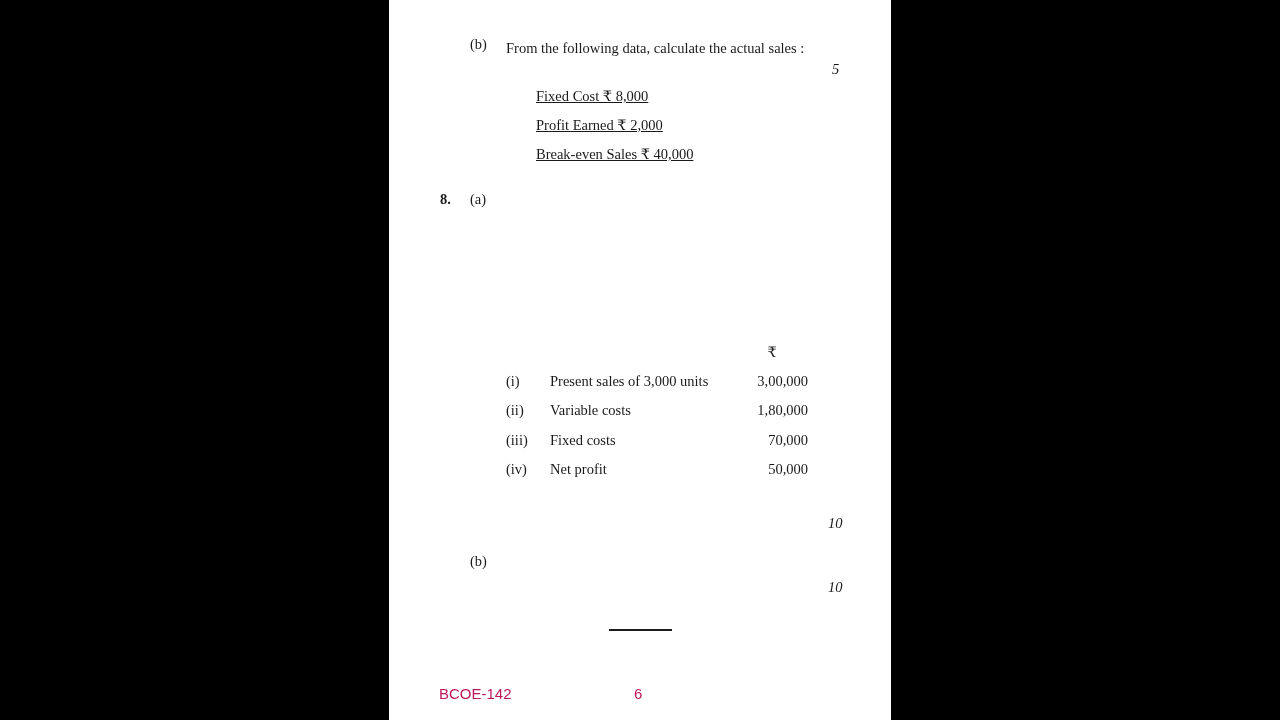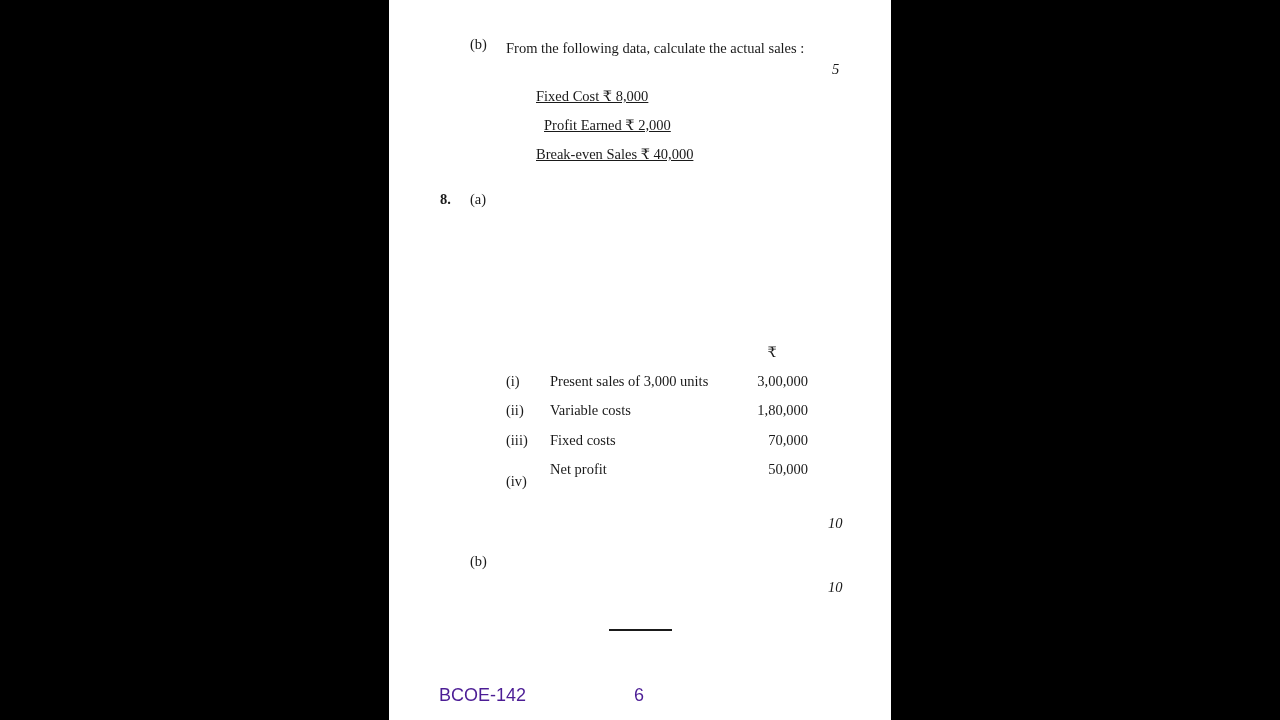--- a/index.html
+++ b/index.html
@@ -91,39 +91,39 @@
 
   
   .rule {
     position: absolute;
     background: #1a1a1a;
     height: 1.6px;
   }
   .footer-code, .footer-page {
     position: absolute;
     font-family: "Liberation Sans", "DejaVu Sans", sans-serif;
-    font-size: 18px;
-    color: #4c1d95;
+    font-size: 15px;
+    color: #be185d;
   }
 </style>
 </head>
 <body>
 
 <div class="screen">
   <div class="page">
     <div class="content">
 
       <span class="qlabel" style="left:81px; top:36px;">(b)</span>
 
       <div class="qbody" style="left:117px; top:36px; width:312px;">From the following data, calculate the actual sales :</div>
 
       <span class="marks" style="left:443px; top:61px;">5</span>
 
       <span class="dataline" style="left:147px; top:88px;">Fixed Cost  ₹ 8,000</span>
-      <span class="dataline" style="left:155px; top:117px;">Profit Earned  ₹ 2,000</span>
+      <span class="dataline" style="left:147px; top:117px;">Profit Earned  ₹ 2,000</span>
       <span class="dataline" style="left:147px; top:146px;">Break-even Sales  ₹ 40,000</span>
 
       <span class="qnum" style="left:51px; top:191px;">8.</span>
 
       <span class="qlabel" style="left:81px; top:191px;">(a)</span>
 
 
       <span class="tbl-head-cur" style="left:371px; top:344px;">₹</span>
 
       <span class="tbl-rn" style="left:117px; top:373px;">(i)</span>
@@ -131,21 +131,21 @@
       <span class="tbl-val" style="left:299px; top:373px; width:120px;">3,00,000</span>
 
       <span class="tbl-rn" style="left:117px; top:402px;">(ii)</span>
       <span class="tbl-item" style="left:161px; top:402px;">Variable costs</span>
       <span class="tbl-val" style="left:299px; top:402px; width:120px;">1,80,000</span>
 
       <span class="tbl-rn" style="left:117px; top:432px;">(iii)</span>
       <span class="tbl-item" style="left:161px; top:432px;">Fixed costs</span>
       <span class="tbl-val" style="left:299px; top:432px; width:120px;">70,000</span>
 
-      <span class="tbl-rn" style="left:117px; top:461px;margin-top:12px;">(iv)</span>
+      <span class="tbl-rn" style="left:117px; top:461px;">(iv)</span>
       <span class="tbl-item" style="left:161px; top:461px;">Net profit</span>
       <span class="tbl-val" style="left:299px; top:461px; width:120px;">50,000</span>
 
 
       <span class="marks" style="left:439px; top:515px;">10</span>
 
       <span class="qlabel" style="left:81px; top:553px;">(b)</span>
 
 
       <span class="marks" style="left:439px; top:579px;">10</span>

